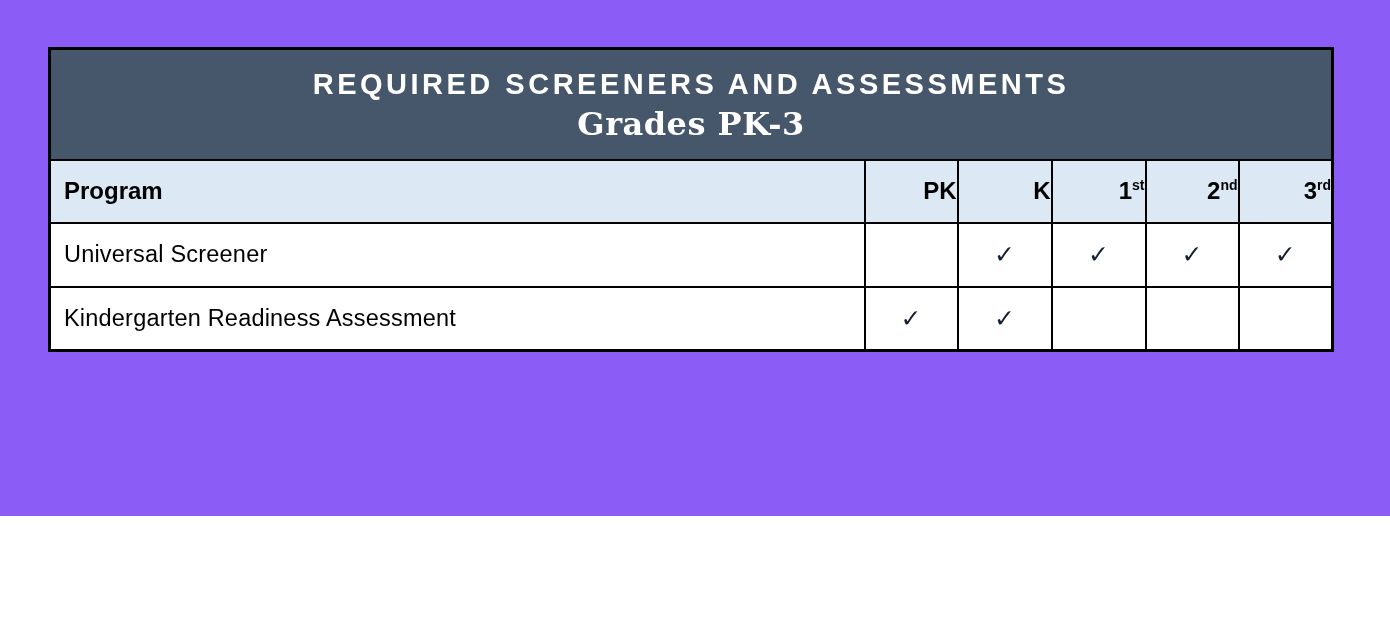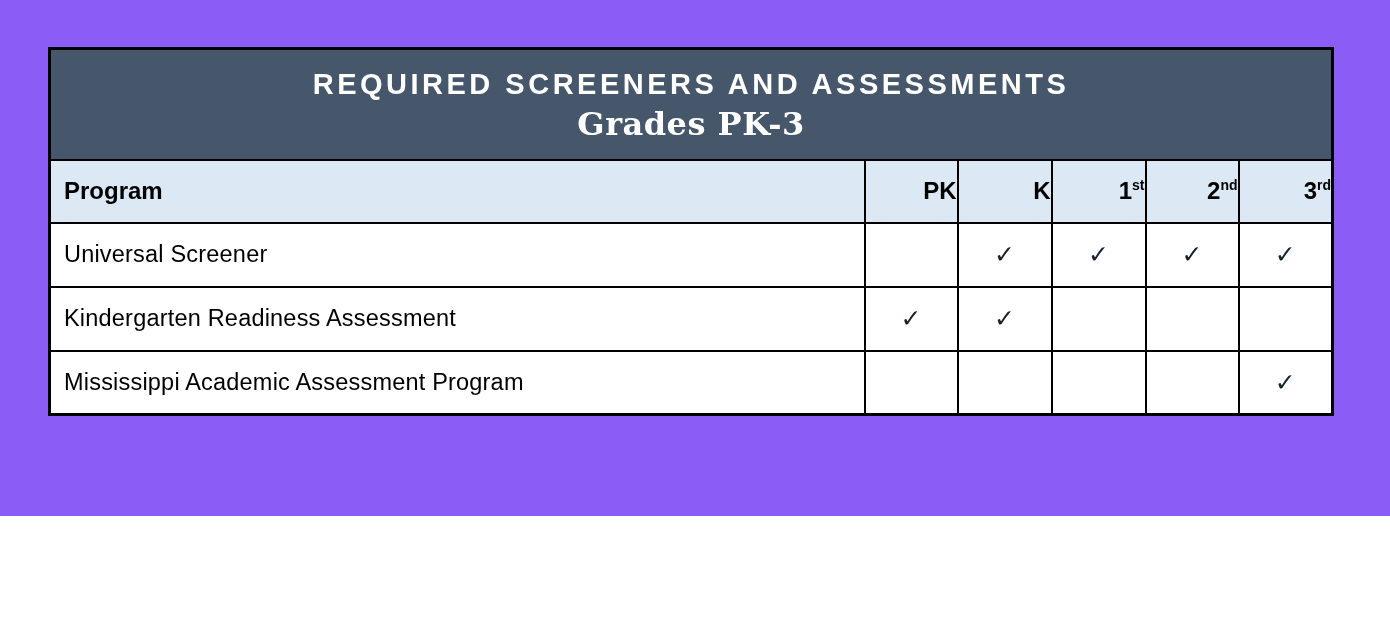--- a/index.html
+++ b/index.html
@@ -140,24 +140,16 @@
 
         <tr class="data-row">
           <td class="cell-label">Kindergarten Readiness Assessment</td>
           <td class="cell-check">✓</td>
           <td class="cell-check">✓</td>
           <td class="cell-check"></td>
           <td class="cell-check"></td>
           <td class="cell-check"></td>
         </tr>
 
-        <tr class="data-row">
-          <td class="cell-label">Mississippi Academic Assessment Program</td>
-          <td class="cell-check"></td>
-          <td class="cell-check"></td>
-          <td class="cell-check"></td>
-          <td class="cell-check"></td>
-          <td class="cell-check">✓</td>
-        </tr>
       </tbody>
     </table>
   </div>
 </div>
 
 </body></html>

